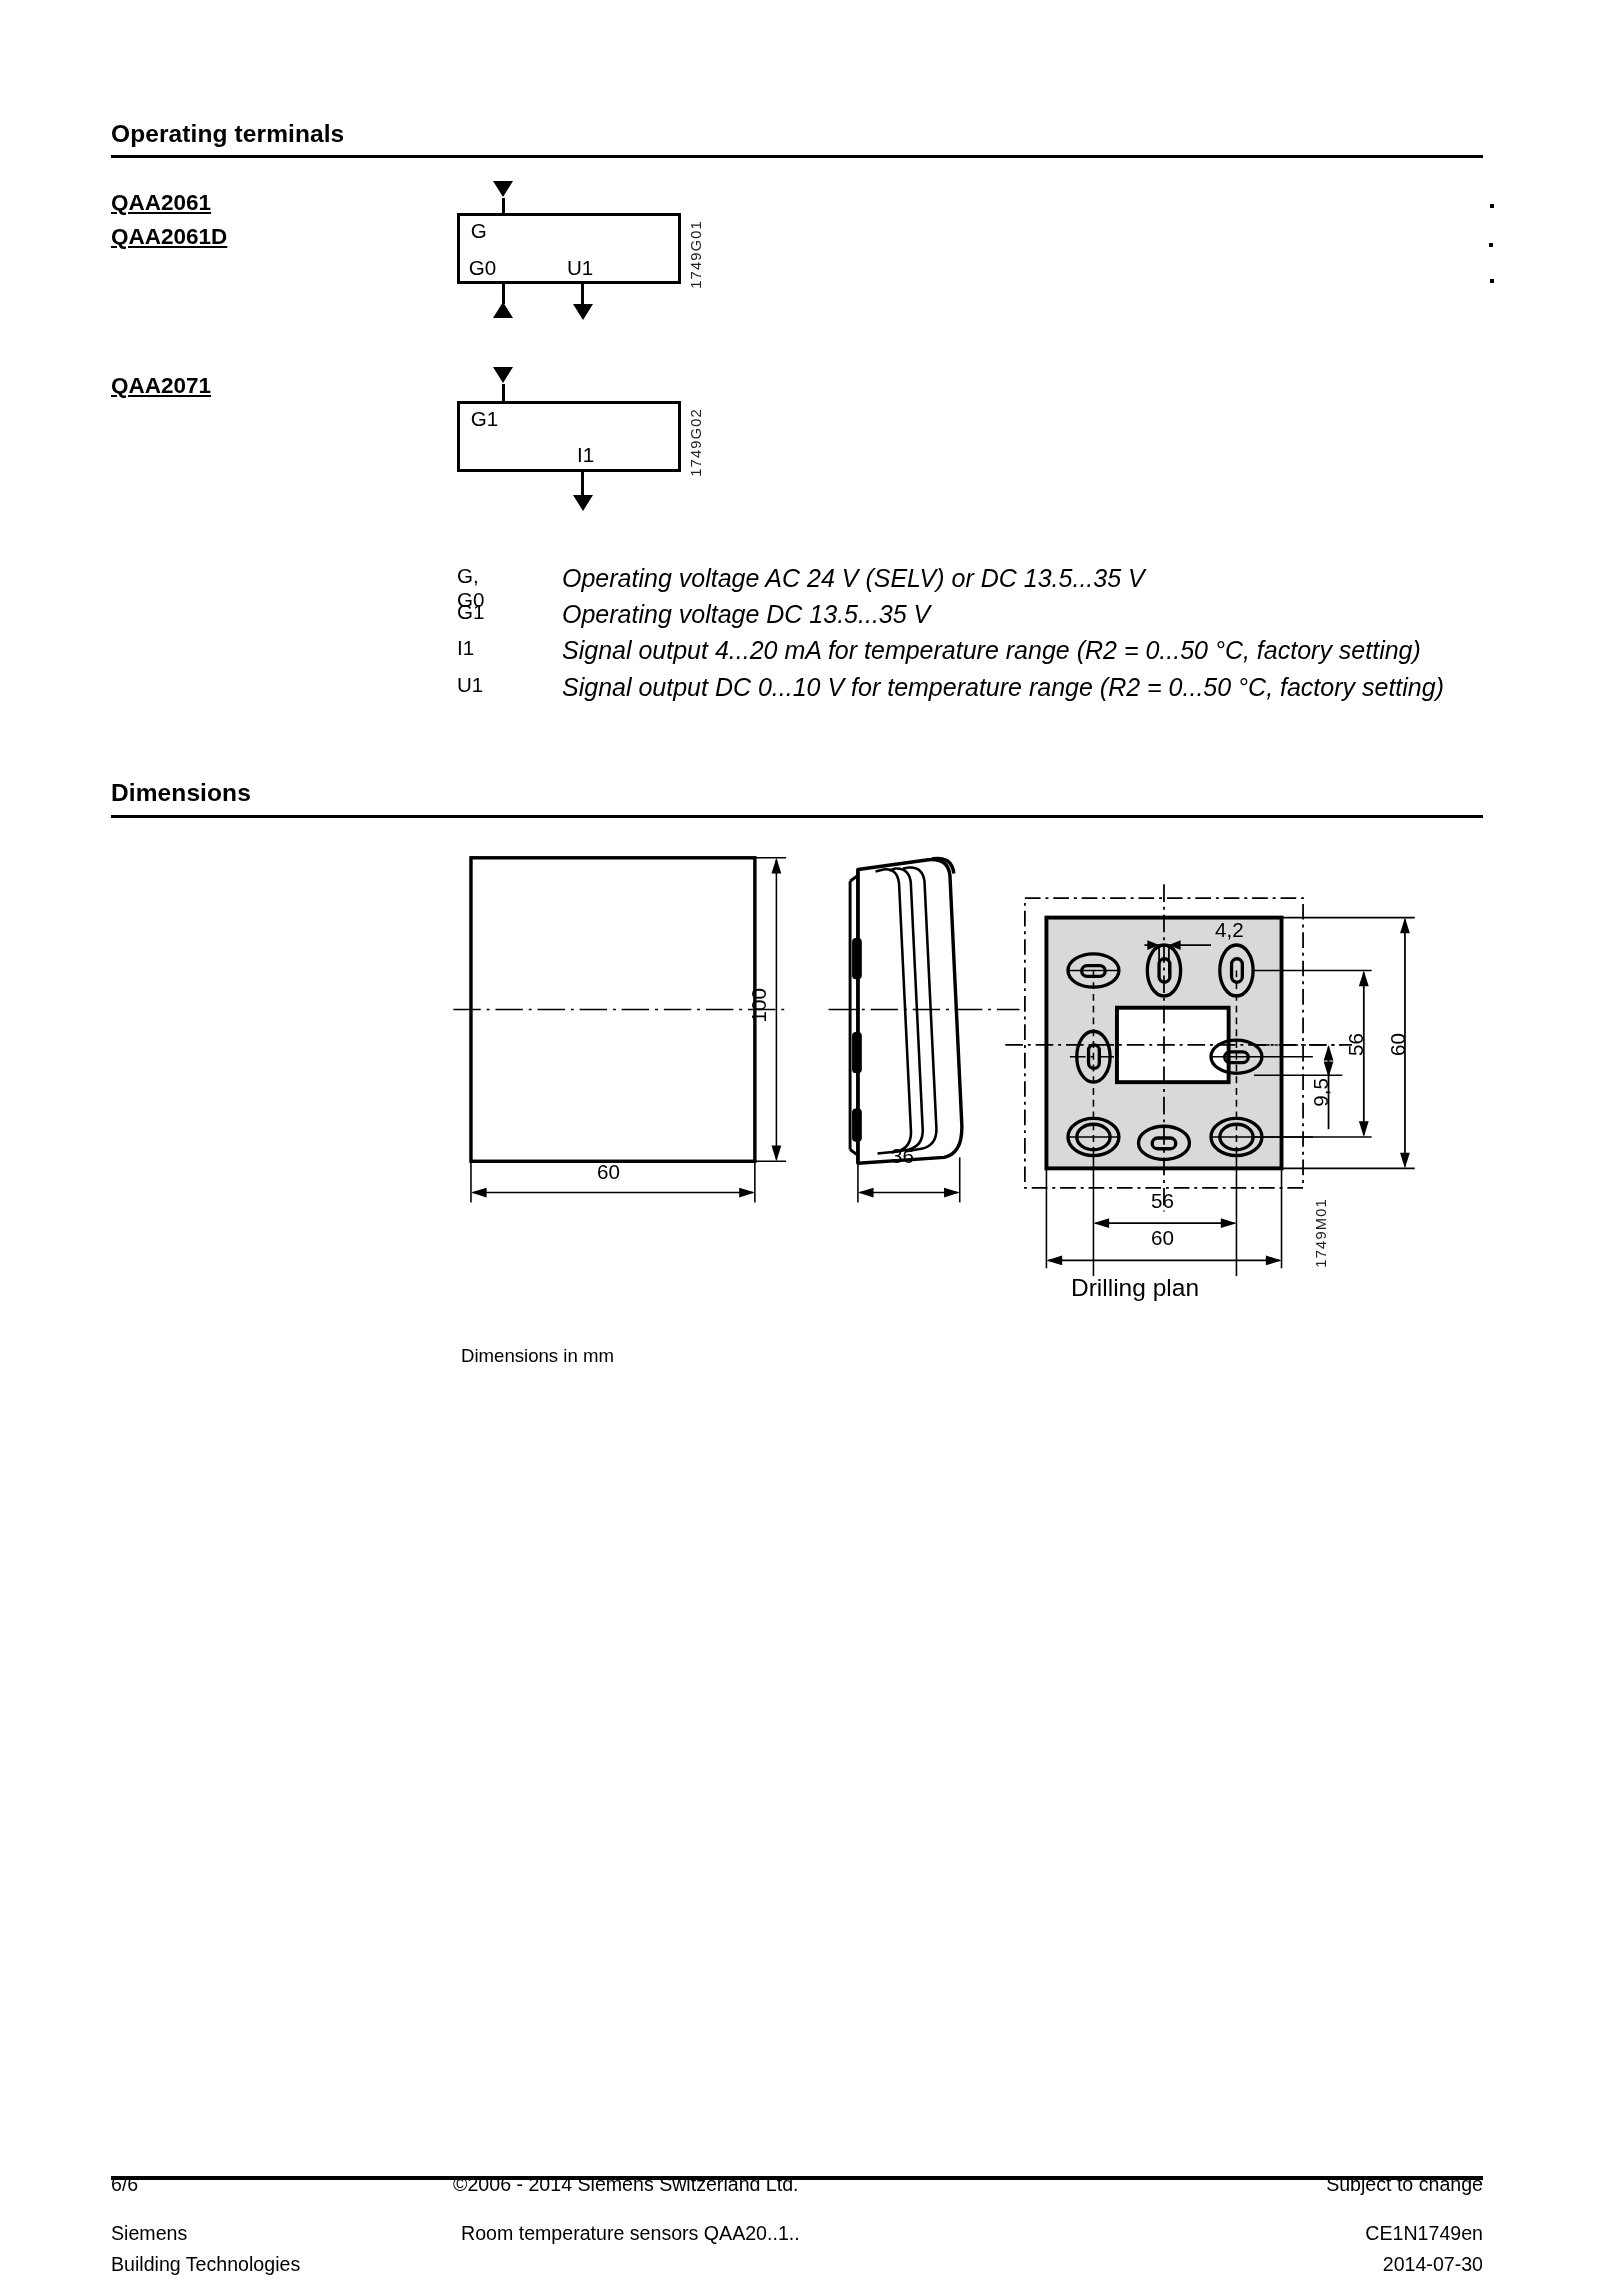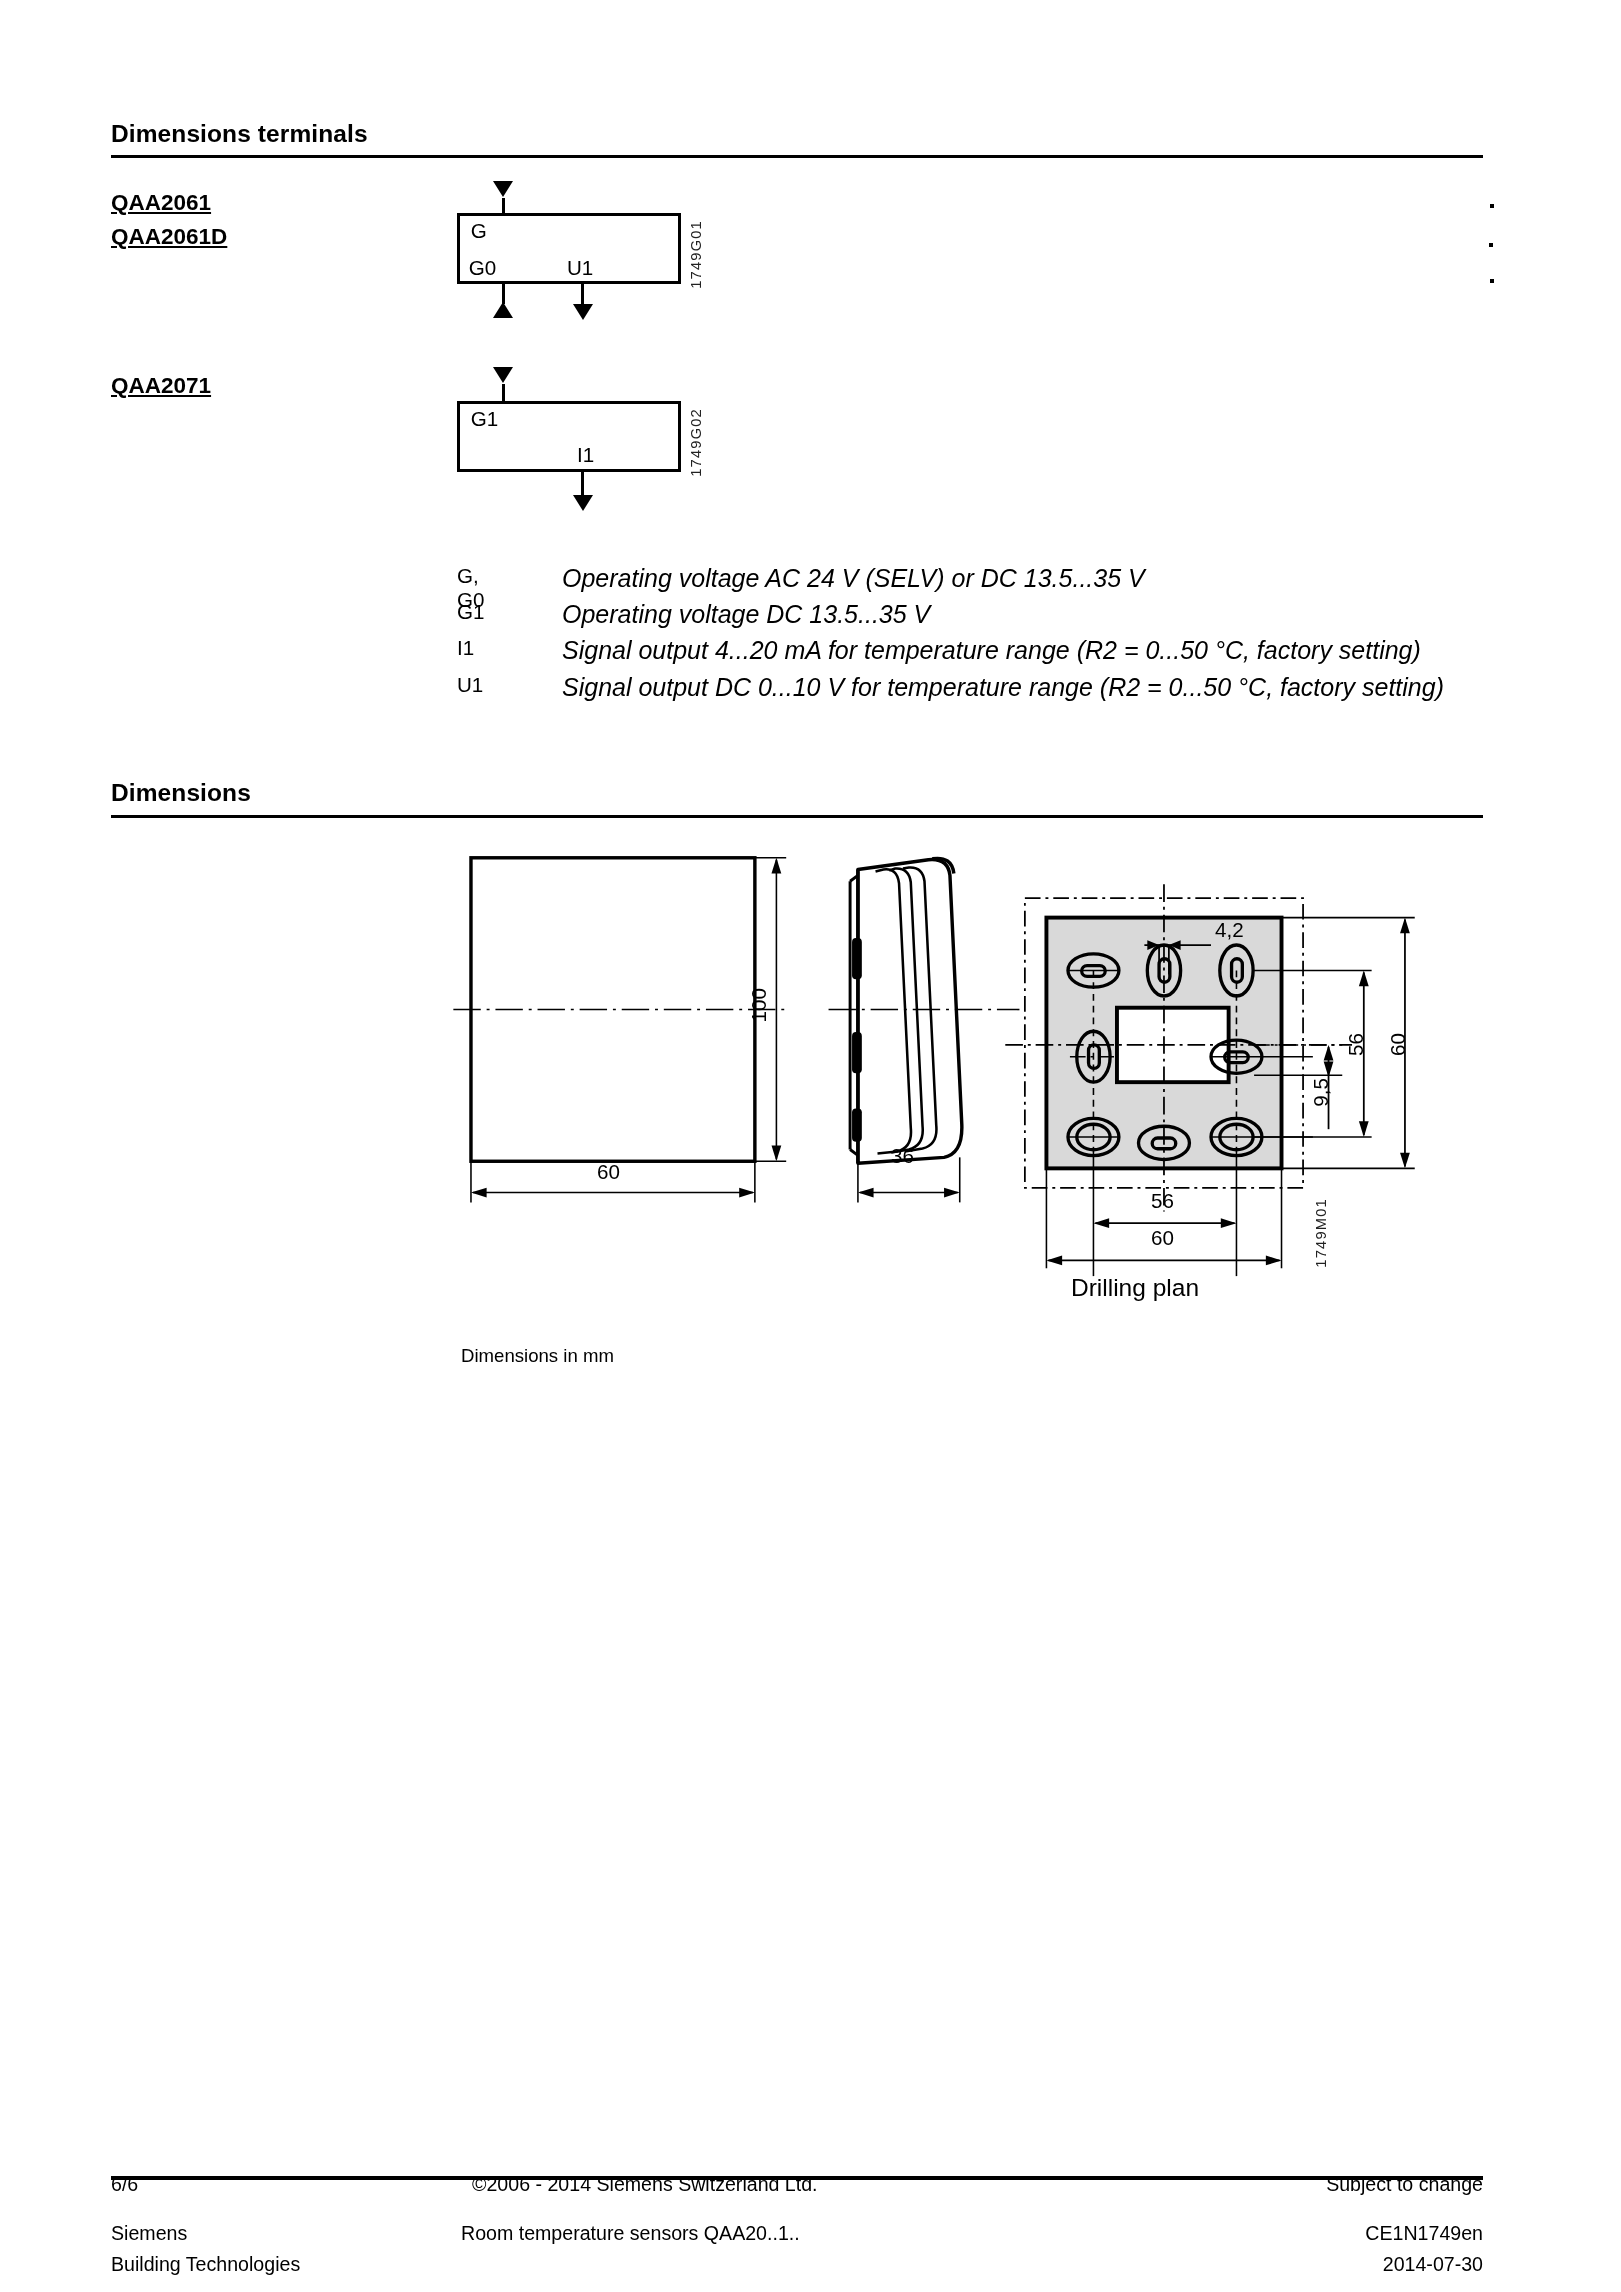--- a/index.html
+++ b/index.html
@@ -115,21 +115,21 @@
     width: 3.9px; height: 3.9px;
     background: #000000;
   }
   svg { display: block; overflow: visible; }
 </style>
 </head>
 <body>
 
 <div id="page">
 
-  <div class="abs section-title" style="left:111px; top:120px;">Dimensions terminals</div>
+  <div class="abs section-title" style="left:111px; top:120px;">Operating terminals</div>
   <div class="abs rule" style="left:111px; top:155px; width:1372px;"></div>
 
   <div class="abs model-label" style="left:111px; top:190px;">QAA2061</div>
   <div class="abs model-label" style="left:111px; top:224px;">QAA2061D</div>
 
   <div class="abs" style="left:457px; top:181px; width:294px; height:142px;">
 
     <div class="abs arrow-down" style="left:36px; top:0px;"></div>
     <div class="abs lead" style="left:45px; top:16.7px; height:35px;"></div>
 
@@ -347,21 +347,21 @@
 
   <div class="abs caption" style="left:1071px; top:1274px;">Drilling plan</div>
 
   <div class="abs note" style="left:461px; top:1345px;">Dimensions in mm</div>
 
   <div class="abs dot" style="left:1490px; top:204px;"></div>
   <div class="abs dot" style="left:1489px; top:243px;"></div>
   <div class="abs dot" style="left:1490px; top:279px;"></div>
 
   <div class="abs footer-text" style="left:111px; top:2145px;">6/6</div>
-  <div class="abs footer-text" style="left:472px; top:2145px;">©2006 - 2014 Siemens Switzerland Ltd.</div>
+  <div class="abs footer-text" style="left:453px; top:2145px;">©2006 - 2014 Siemens Switzerland Ltd.</div>
   <div class="abs footer-text" style="left:1483px; top:2145px; transform:translateX(-100%);">Subject to change</div>
 
   <div class="abs footer-rule" style="left:111px; top:2176px; width:1372px;"></div>
 
   <div class="abs footer-text" style="left:111px; top:2194px;">Siemens</div>
   <div class="abs footer-text" style="left:111px; top:2225px;text-align:right;">Building Technologies</div>
   <div class="abs footer-text" style="left:461px; top:2194px;">Room temperature sensors QAA20..1..</div>
   <div class="abs footer-text" style="left:1483px; top:2194px; transform:translateX(-100%);">CE1N1749en</div>
   <div class="abs footer-text" style="left:1483px; top:2225px; transform:translateX(-100%);">2014-07-30</div>
 

